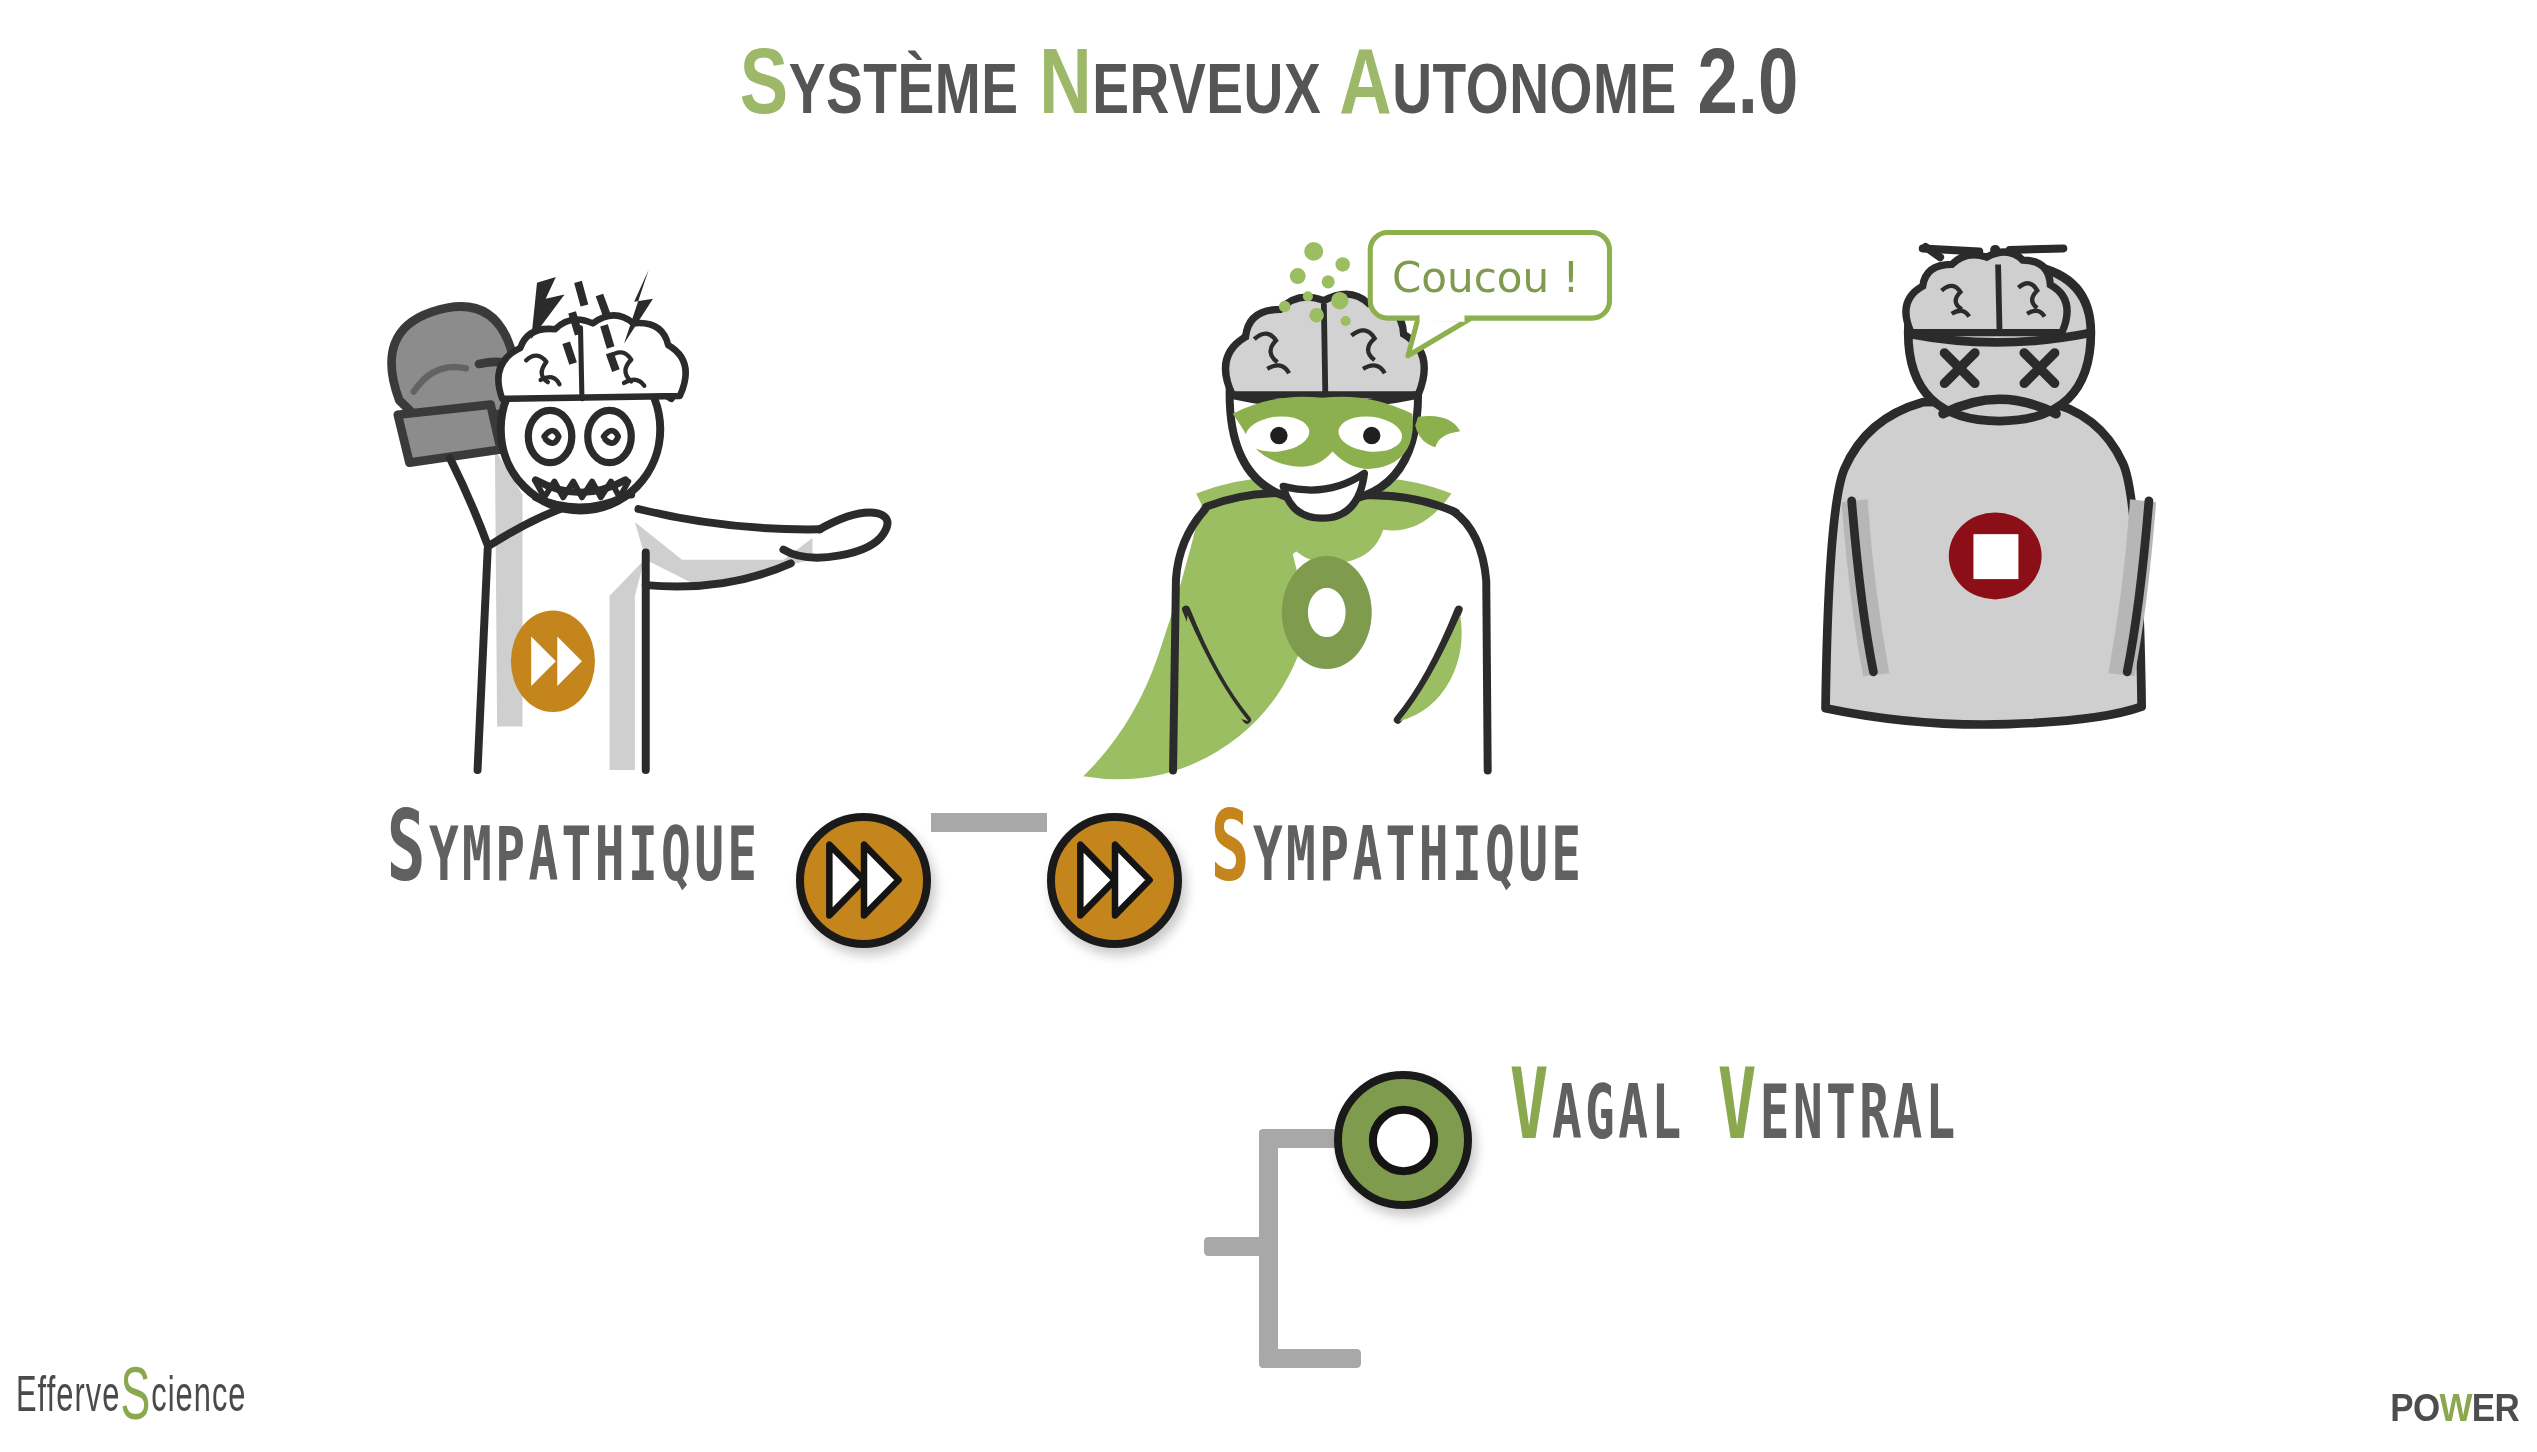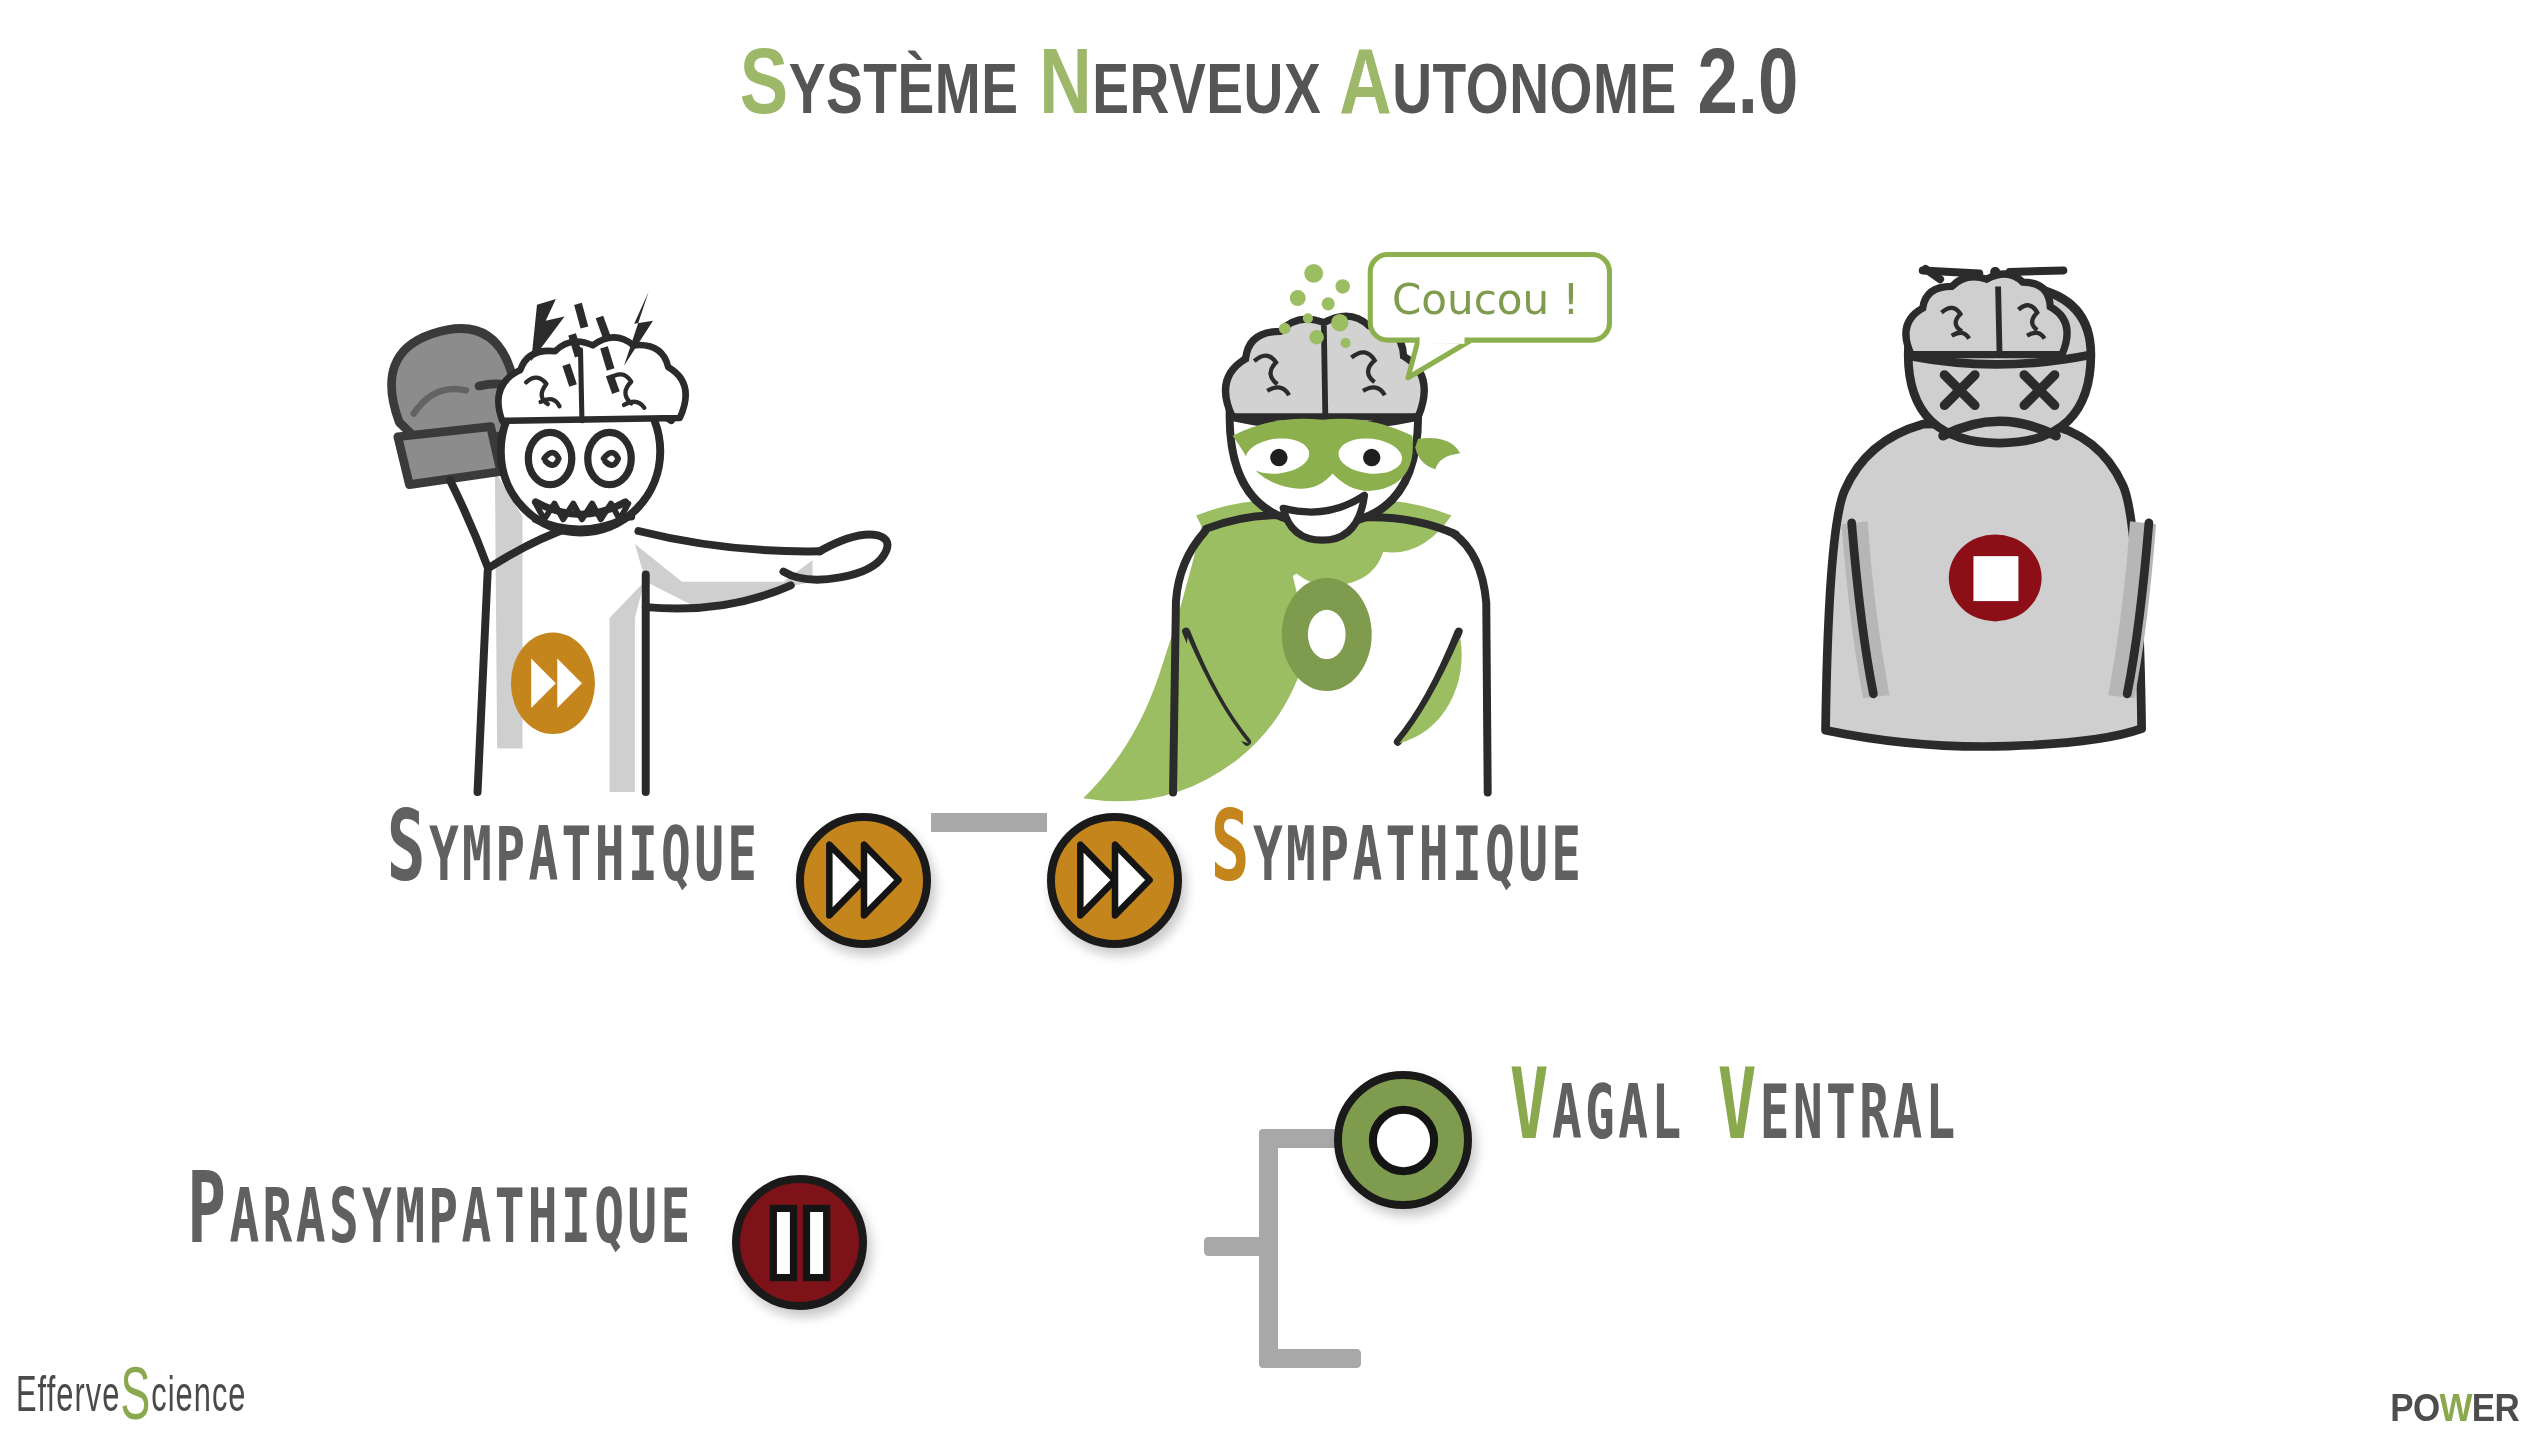--- a/index.html
+++ b/index.html
@@ -41,21 +41,21 @@
   }
   .title .rest {
     font-size: 0.76em;
     color: #555555;
   }
   .title .num { font-size: 1.00em; color: #555555; letter-spacing: 0; }
 
   
   .figures {
     position: absolute;
-    top: 234px;
+    top: 212px;
     left: 0;
     width: 2162px;
     height: 566px;
     text-decoration: underline;
   }
   .figure { position: absolute; }
   .fig-sympa  { left: 305px;  top: 7.3px;  width: 609px; height: 551px; }
   .fig-vv     { left: 1015px; top: 0px;   width: 638px; height: 566px; }
   .fig-vd     { left: 1798px; top: 22px;  width: 406px; height: 522px; }
 
@@ -375,32 +375,20 @@
           <path d="M6 6 L6 104 L54 55 Z" fill="#ffffff" stroke="#141414" stroke-width="9" stroke-linejoin="round"></path>
           <path d="M54 6 L54 104 L102 55 Z" fill="#ffffff" stroke="#141414" stroke-width="9" stroke-linejoin="round"></path>
         </svg>
       </div>
 
       <div class="pixlabel" style="margin-left:19px;">
         <span class="big or">S</span><span>YMPATHIQUE</span>
       </div>
     </div>
 
-    <div class="row" style="left:174px; top:377px; height:145px;">
-      <div class="pixlabel" style="margin-right:25px;">
-        <span class="big">P</span><span>ARASYMPATHIQUE</span>
-      </div>
-
-      <div class="badge red" style="width:135px;height:135px;">
-        <svg width="62" height="78" viewBox="0 0 86 108">
-          <rect x="6" y="6" width="28" height="96" fill="#ffffff" stroke="#141414" stroke-width="10"></rect>
-          <rect x="52" y="6" width="28" height="96" fill="#ffffff" stroke="#141414" stroke-width="10"></rect>
-        </svg>
-      </div>
-    </div>
 
     <div class="connector rounded" style="left:1204px; top:439px; width:68px; height:19px;"></div>
     <div class="connector rounded" style="left:1259px; top:331px; width:19px; height:239px;"></div>
     <div class="connector rounded" style="left:1259px; top:331px; width:102px; height:19px;"></div>
     <div class="connector rounded" style="left:1259px; top:551px; width:102px; height:19px;"></div>
 
     <div class="row" style="left:1334px; top:273px; height:138px;">
       <div class="badge green" style="width:138px;height:138px;">
         <svg width="73" height="73" viewBox="0 0 100 100">
           <circle cx="50" cy="50" r="42" fill="#ffffff" stroke="#141414" stroke-width="11"></circle>

